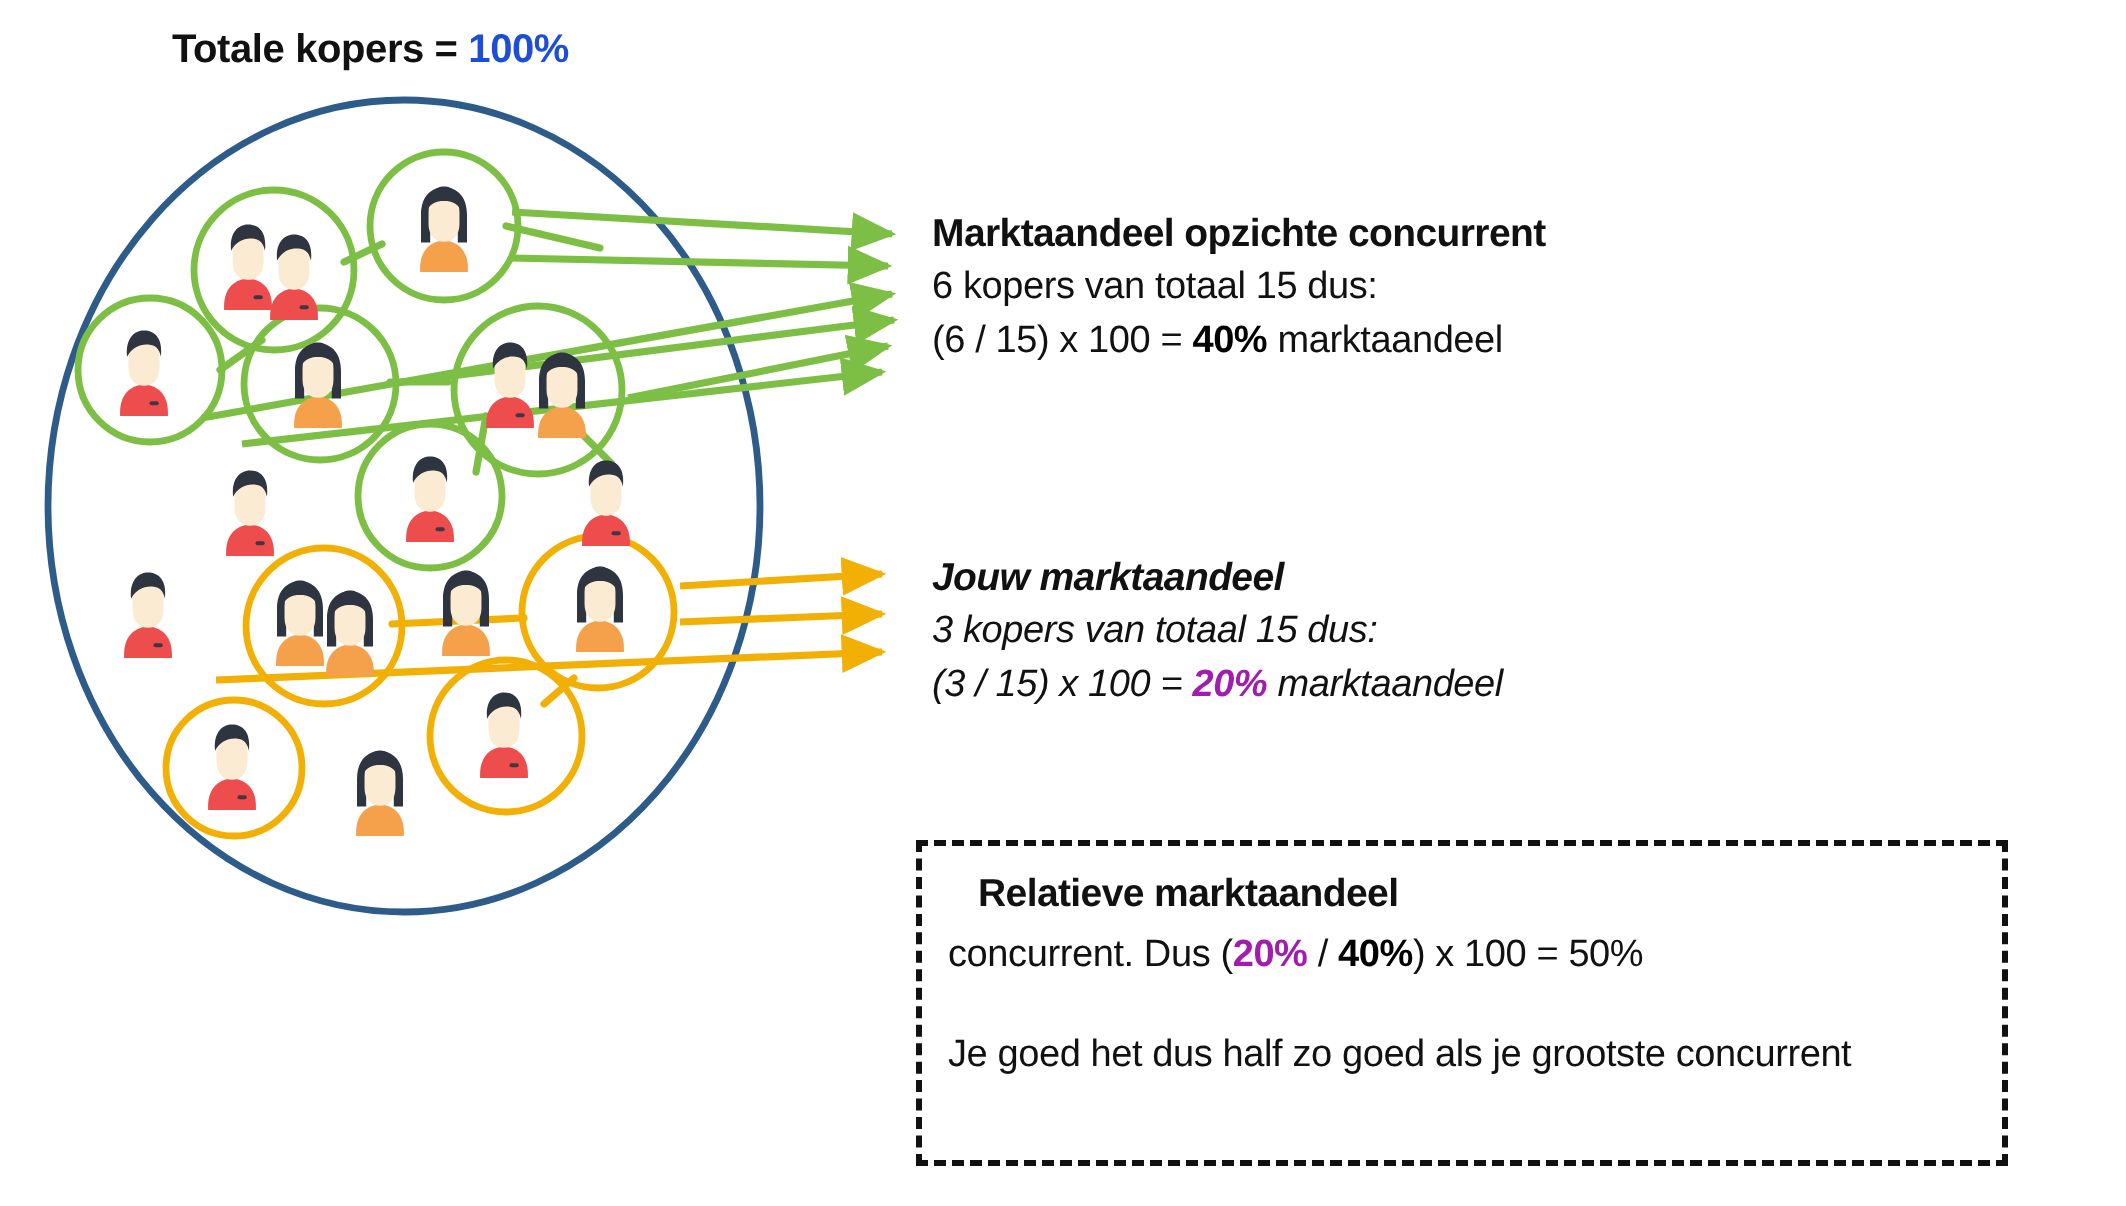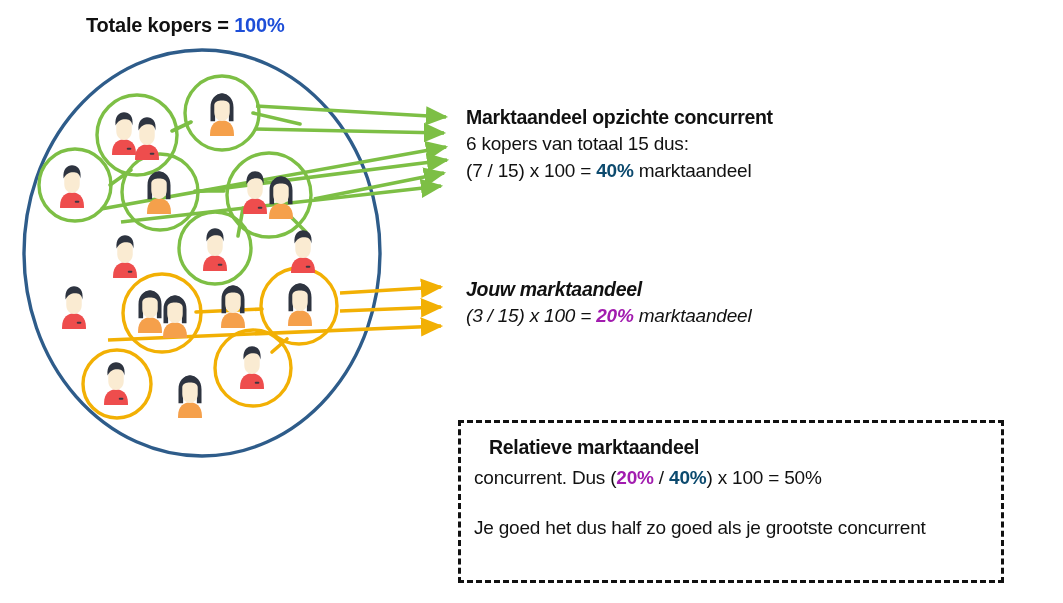--- a/index.html
+++ b/index.html
@@ -16,21 +16,21 @@
     position:absolute;left:86px;top:14px;
     font-size:20px;font-weight:bold;letter-spacing:-0.2px;
     white-space:nowrap;
   }
   #market-title .pct{color:#1d4ed8;}
 
   
   .textblock{position:absolute;white-space:nowrap;}
   .tb-head{font-size:19.5px;font-weight:bold;letter-spacing:-0.3px;line-height:26px;}
   .tb-line{font-size:19px;line-height:27px;letter-spacing:-0.2px;}
-  .green{color:#0c4a6e;font-weight:bold;}
+  .green{color:#000000;font-weight:bold;}
   .amber{color:#a21caf;font-weight:bold;}
 
   #block-competitor{left:466px;top:104px;}
   #block-yours{left:466px;top:276px;font-style:italic;}
 
   
   #relative-box{
     position:absolute;left:458px;top:420px;width:546px;height:163px;
     border:3px dashed #111111;background:#ffffff;box-sizing:border-box;
   }
@@ -222,26 +222,27 @@
   </svg>
 
   <div id="market-title">
     <span>Totale kopers = </span><span class="pct">100%</span>
   </div>
 
   <div class="textblock" id="block-competitor">
     <div class="tb-head">Marktaandeel opzichte concurrent</div>
     <div class="tb-line">6 kopers van totaal 15 dus:</div>
     <div class="tb-line">
-      <span>(7 / 15) x 100 = </span><span class="green">40%</span><span> marktaandeel</span>
+      <span>(6 / 15) x 100 = </span><span class="green">40%</span><span> marktaandeel</span>
     </div>
   </div>
 
   <div class="textblock" id="block-yours">
     <div class="tb-head">Jouw marktaandeel</div>
+    <div class="tb-line">3 kopers van totaal 15 dus:</div>
     <div class="tb-line">
       <span>(3 / 15) x 100 = </span><span class="amber">20%</span><span> marktaandeel</span>
     </div>
   </div>
 
   <div id="relative-box">
     <div class="inner">
       <div class="tb-head">Relatieve marktaandeel</div>
       <div class="tb-line">
         <span>concurrent.  Dus (</span><span class="amber">20%</span><span> / </span><span class="green">40%</span><span>) x 100 = 50%</span>

